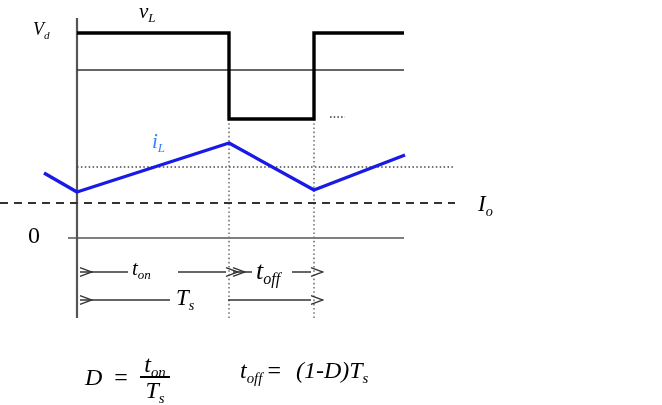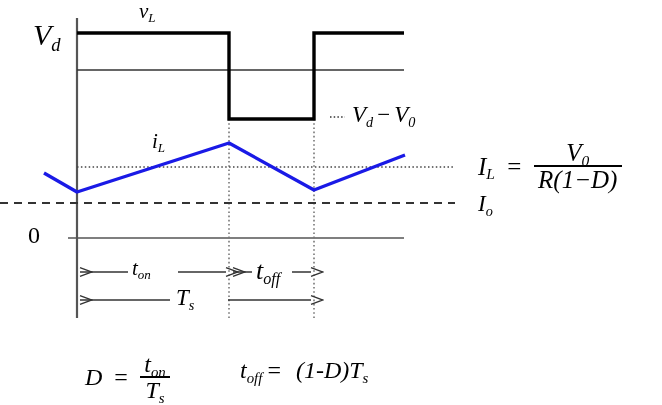--- a/index.html
+++ b/index.html
@@ -5,21 +5,21 @@
   html,body{margin:0;padding:0;background:#ffffff;}
   body{width:662px;height:405px;overflow:hidden;
        font-family:"Liberation Serif", serif;color:#000;}
   #stage{position:relative;width:662px;height:405px;}
   svg{position:absolute;left:0;top:0;}
   .lbl{position:absolute;white-space:nowrap;line-height:1;}
   
   .it{font-style:italic;}
   .sub{font-size:.62em;font-style:italic;position:relative;top:.32em;}
   .subu{font-size:.62em;font-style:italic;position:relative;top:.32em;}
-  .blue{color:#000000;}
+  .blue{color:#3b82f6;}
   .frac{display:inline-block;vertical-align:middle;text-align:center;}
   .frac .num{display:block;padding:0 .18em;}
   .frac .den{display:block;border-top:2px solid #000;padding:0 .18em;}
   .eqrow{display:inline-block;vertical-align:middle;}
 </style>
 </head>
 <body>
 
 <div id="stage">
 
@@ -56,46 +56,33 @@
     <line x1="128" y1="272" x2="80" y2="272" stroke="#333" stroke-width="1.5" marker-end="url(#arrL)"></line>
     <line x1="178" y1="272" x2="226" y2="272" stroke="#333" stroke-width="1.5" marker-end="url(#arrR)"></line>
 
     <line x1="252" y1="272" x2="233" y2="272" stroke="#333" stroke-width="1.5" marker-end="url(#arrL)"></line>
     <line x1="292" y1="272" x2="311" y2="272" stroke="#333" stroke-width="1.5" marker-end="url(#arrR)"></line>
 
     <line x1="170" y1="300" x2="80" y2="300" stroke="#333" stroke-width="1.5" marker-end="url(#arrL)"></line>
     <line x1="228" y1="300" x2="311" y2="300" stroke="#333" stroke-width="1.5" marker-end="url(#arrR)"></line>
   </svg>
 
-  <div class="lbl" style="left:33px;top:20px;font-size:30px;">
+  <div class="lbl" style="left:33px;top:20px;font-size:18px;">
     <span class="it">V</span><span class="sub">d</span>
   </div>
 
   <div class="lbl" style="left:139px;top:1px;font-size:21px;">
     <span class="it">v</span><span class="sub">L</span>
   </div>
 
   <div class="lbl blue" style="left:152px;top:131px;font-size:21px;">
     <span class="it">i</span><span class="sub">L</span>
   </div>
 
-  <div class="lbl" style="left:352px;top:103px;font-size:23px;">
-    <span class="it">V</span><span class="sub">d</span><span style="padding:0 4px;">−</span><span class="it">V</span><span class="sub">0</span>
-  </div>
 
-  <div class="lbl" style="left:478px;top:140px;font-size:25px;">
-    <span class="eqrow">
-      <span class="it">I</span><span class="sub">L</span>
-    </span>
-    <span class="eqrow" style="padding:0 6px;">=</span>
-    <span class="frac">
-      <span class="num"><span class="it">V</span><span class="sub">0</span></span>
-      <span class="den it">R(1−D)</span>
-    </span>
-  </div>
 
   <div class="lbl" style="left:478px;top:192px;font-size:23px;">
     <span class="it">I</span><span class="subu">o</span>
   </div>
 
   <div class="lbl" style="left:28px;top:223px;font-size:24px;">0</div>
 
   <div class="lbl" style="left:132px;top:258px;font-size:21px;">
     <span class="it">t</span><span class="sub">on</span>
   </div>

